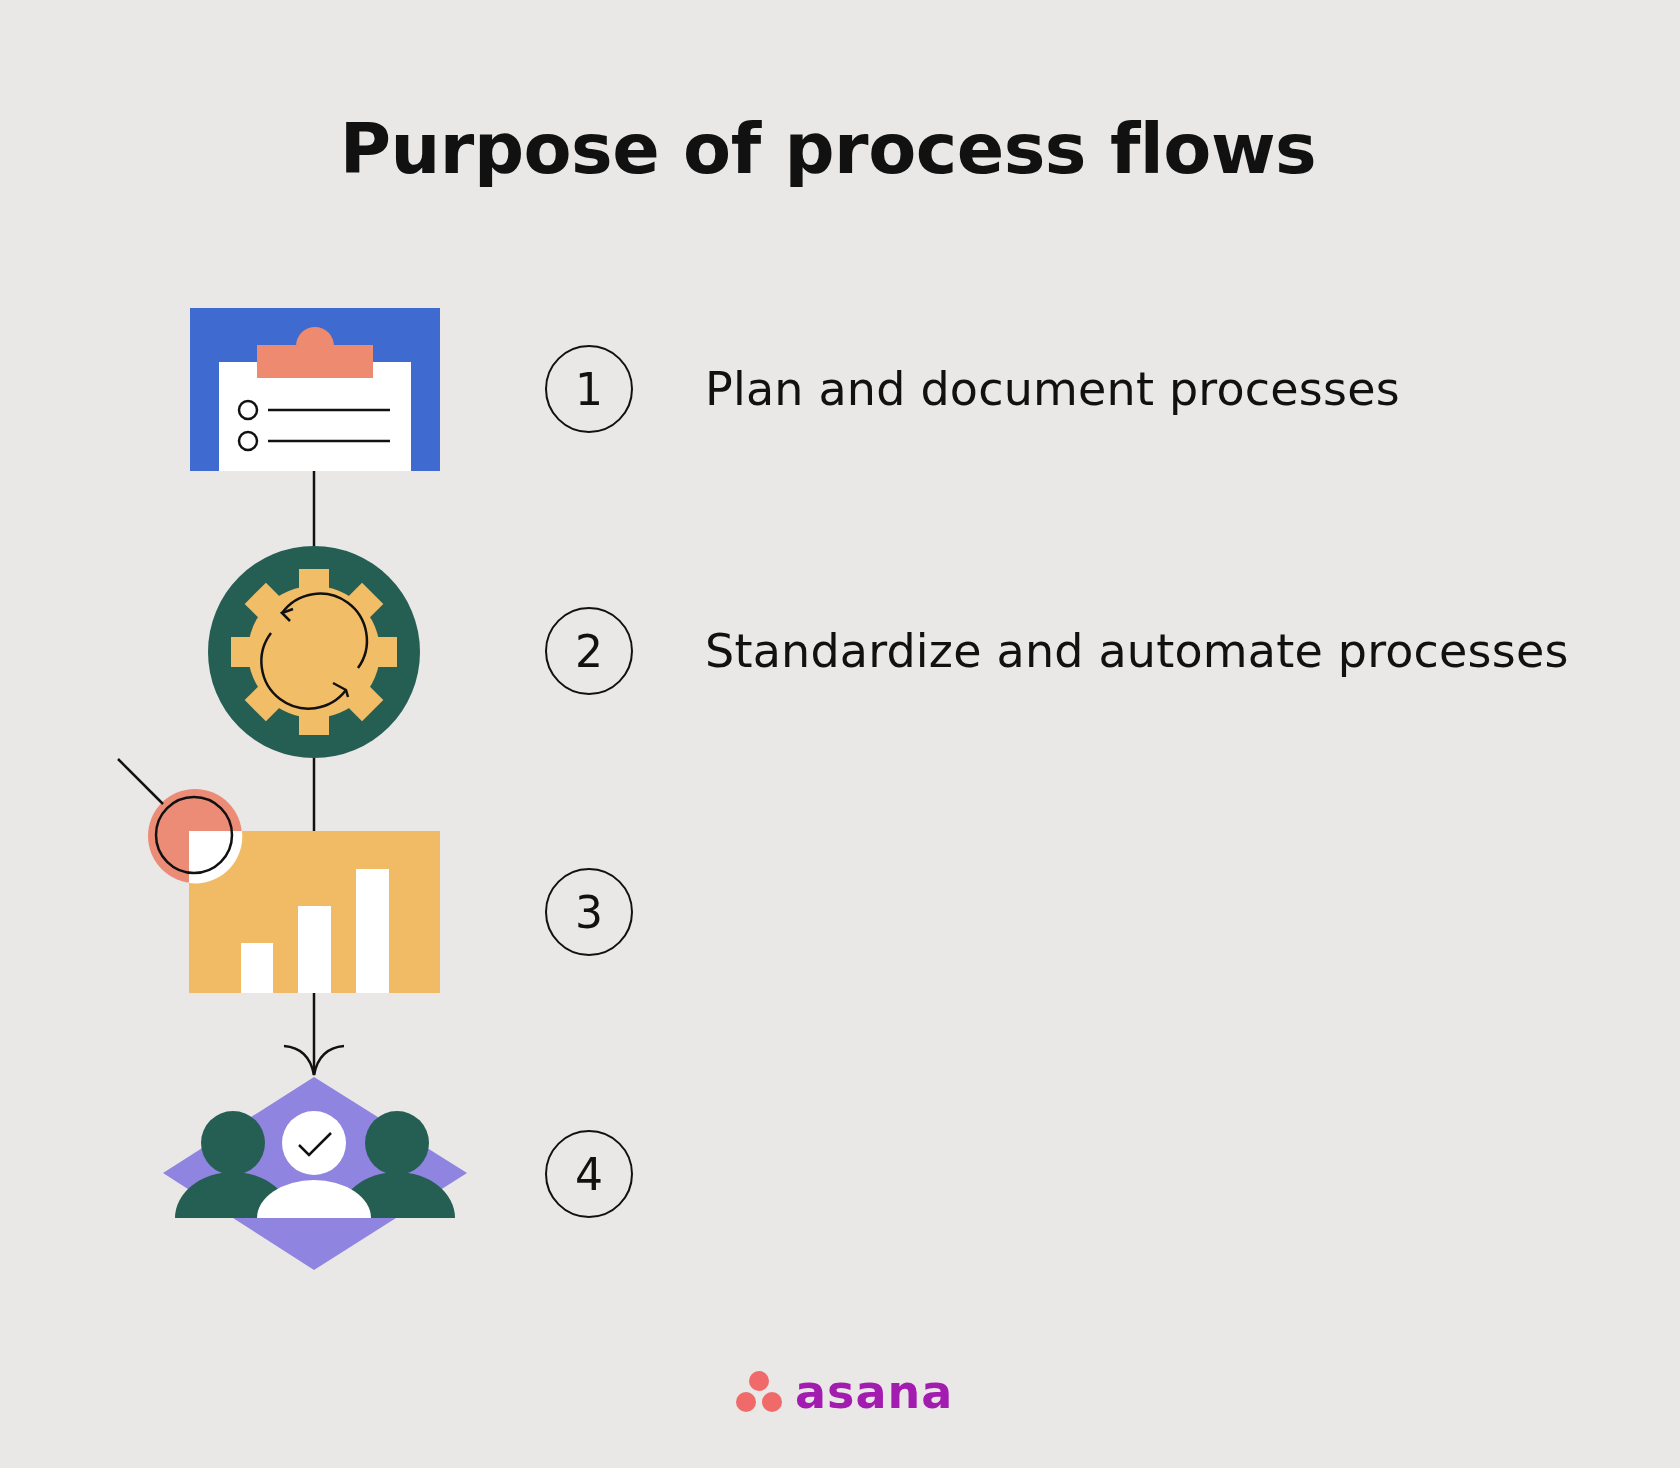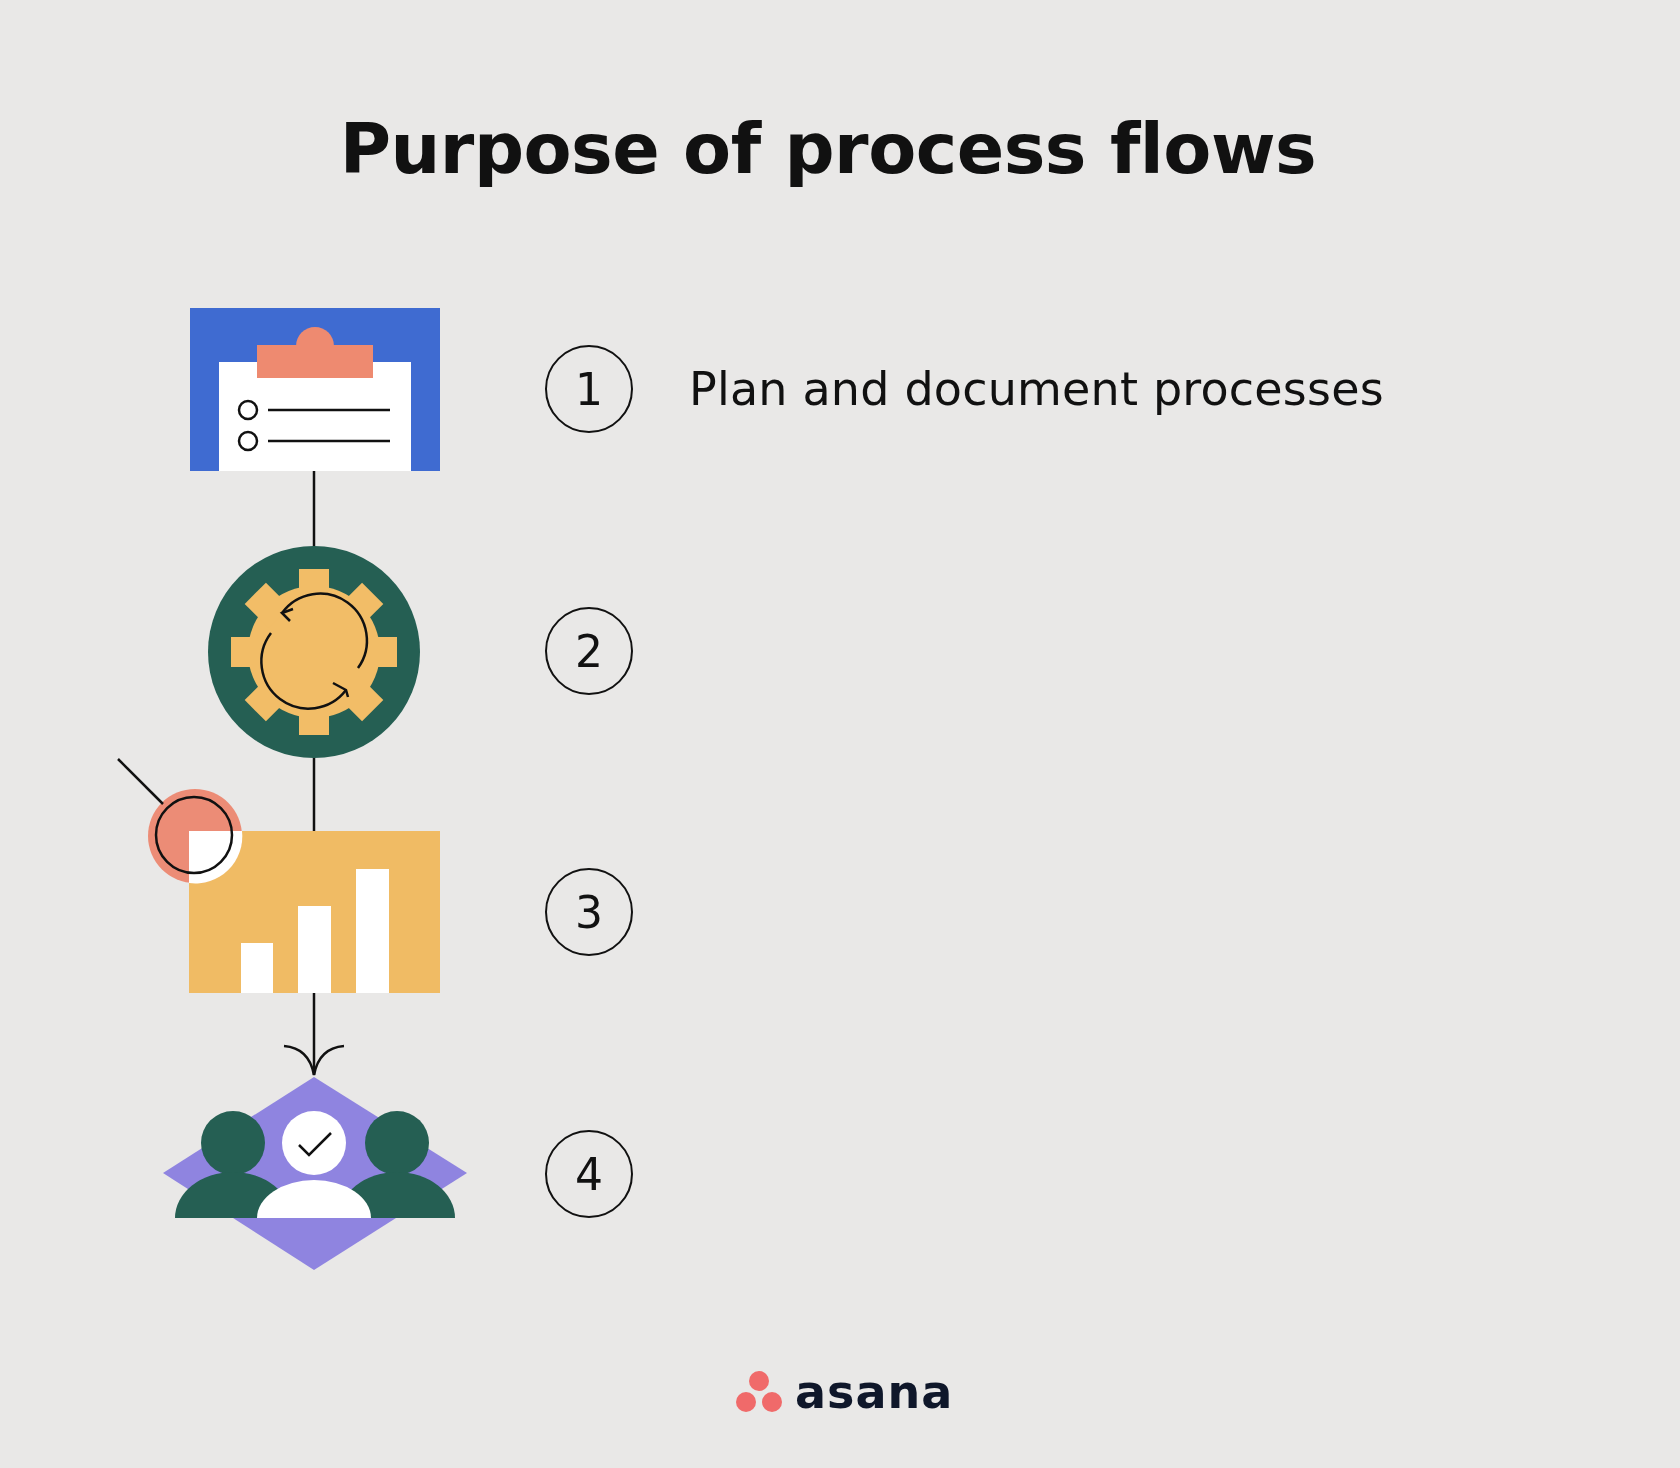--- a/index.html
+++ b/index.html
@@ -21,30 +21,30 @@
     position: absolute; left: 545px; height: 92px;
     display: flex; align-items: center;
   }
   .num {
     width: 88px; height: 88px; border: 2.5px solid #111; border-radius: 50%;
     box-sizing: border-box; display: flex; align-items: center; justify-content: center;
     font-size: 44px; font-family: "DejaVu Sans", sans-serif; font-weight: normal;
     color: #111;
   }
   .label {
-    margin-left: 56px; font-size: 46px; font-family: "DejaVu Sans", sans-serif;
+    margin-left: 72px; font-size: 46px; font-family: "DejaVu Sans", sans-serif;
     letter-spacing: 0.2px; color: #111; white-space: nowrap;
   }
   .logo {
     position: absolute; left: 735px; top: 1367px; height: 50px;
     display: flex; align-items: center;
   }
   .logo-text {
     margin-left: 12px; font-size: 46px; font-weight: bold;
-    font-family: "DejaVu Sans", sans-serif; letter-spacing: 1px; color: #0f172a;
+    font-family: "DejaVu Sans", sans-serif; letter-spacing: 1px; color: #a21caf;
   }
 </style>
 </head>
 <body>
 
 <div class="title">Purpose of process flows</div>
 
 <svg class="art" viewBox="0 0 1680 1468" xmlns="http://www.w3.org/2000/svg">
 
   <g stroke="#111" stroke-width="2.5" fill="none">
@@ -108,20 +108,21 @@
     <path d="M299 1145 L309 1155 L331 1133" fill="none" stroke="#111" stroke-width="2.5"></path>
   </g>
 </svg>
 
 <div class="step" style="top:343px">
   <div class="num">1</div>
   <div class="label">Plan and document processes</div>
 </div>
 <div class="step" style="top:605px">
   <div class="num">2</div>
+  <div class="label">Standardize and automate processes</div>
 </div>
 <div class="step" style="top:866px">
   <div class="num">3</div>
 </div>
 <div class="step" style="top:1128px">
   <div class="num">4</div>
 </div>
 
 <div class="logo">
   <svg width="48" height="44" viewBox="0 0 48 44">

